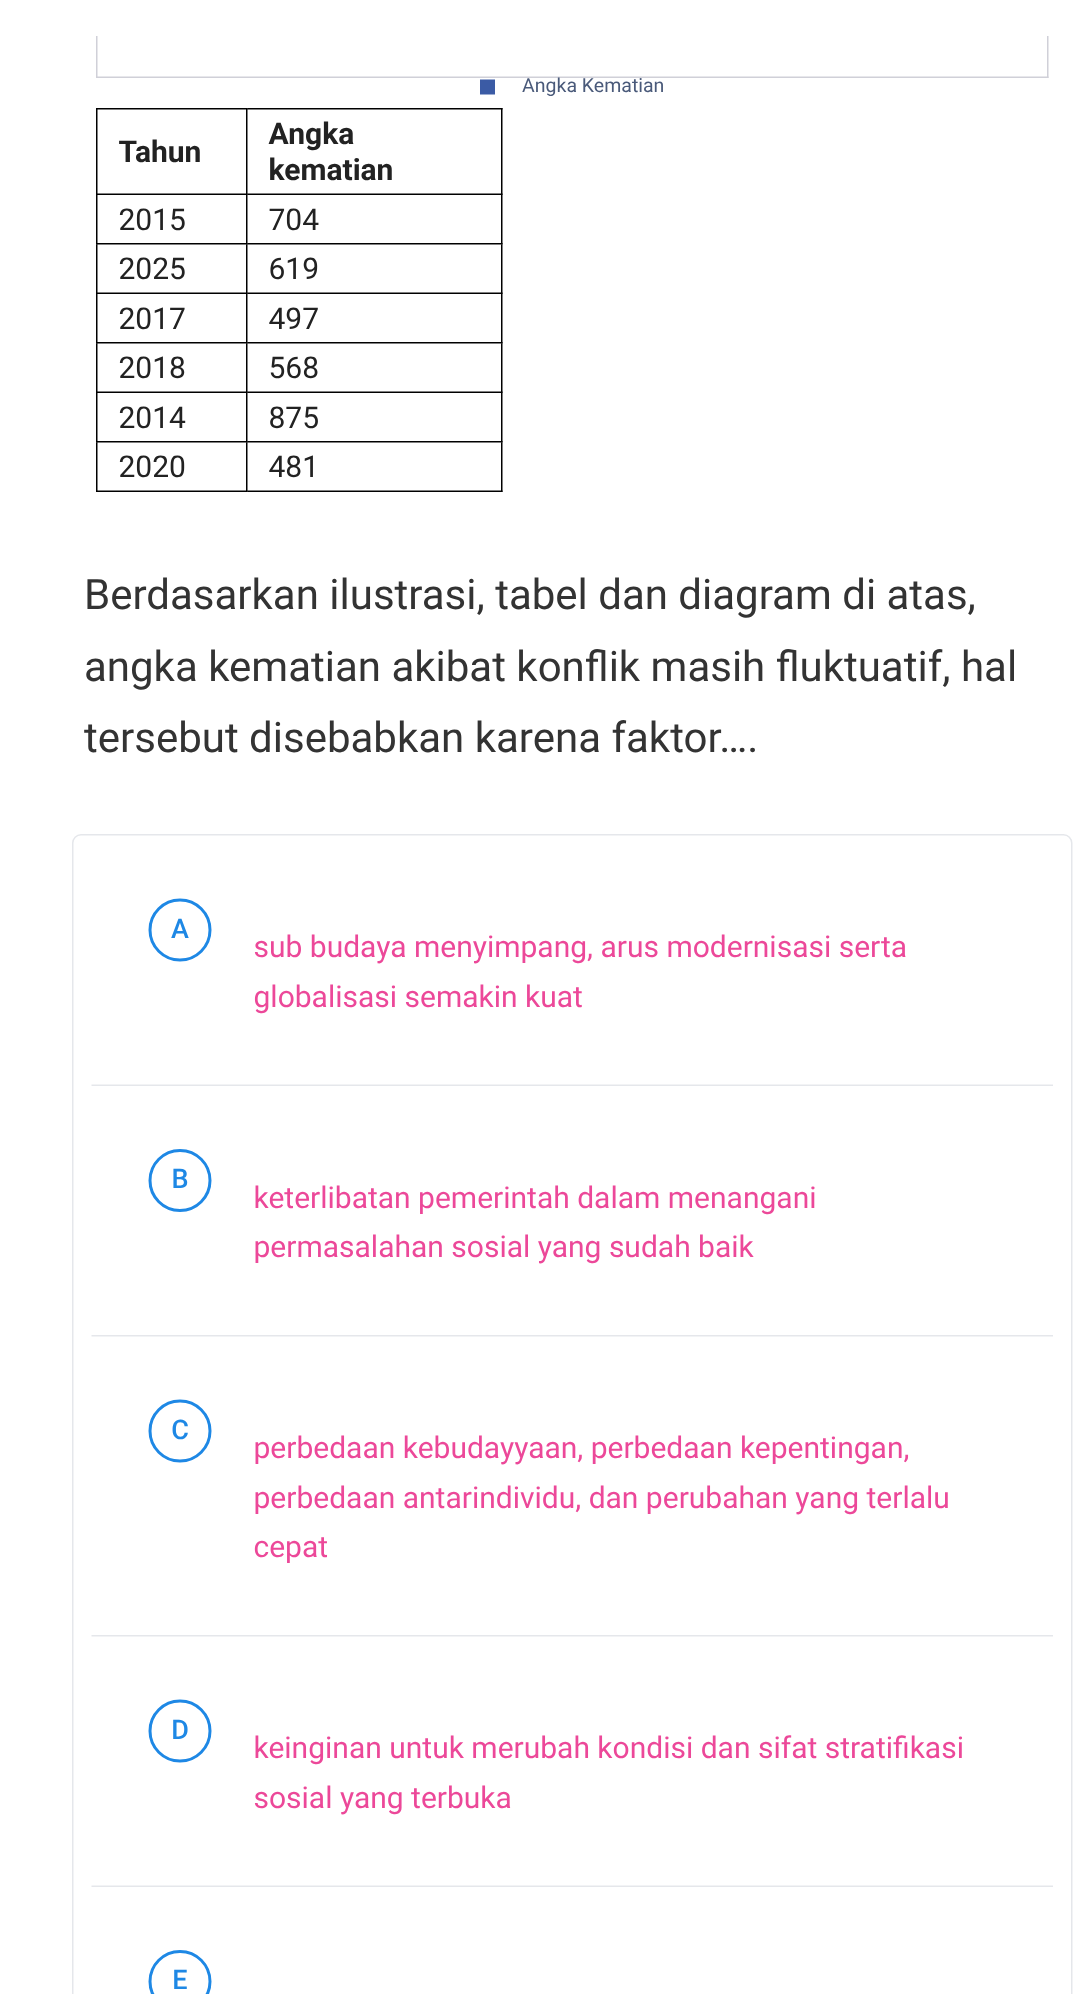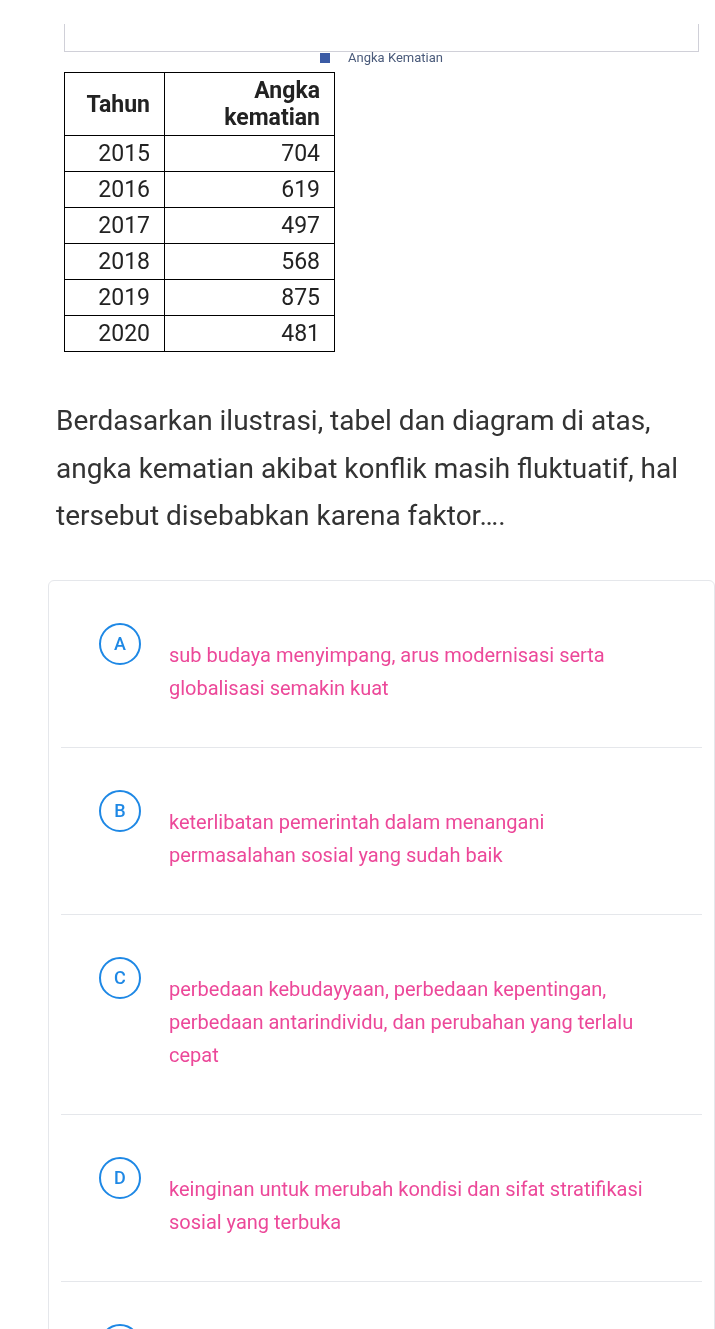--- a/index.html
+++ b/index.html
@@ -31,22 +31,22 @@
     background: #3b5ba5;
     margin-right: 6px;
   }
   .data-table {
     border-collapse: collapse;
     margin: 20px 0 0 40px;
   }
   .data-table th, .data-table td {
     border: 1.5px solid #000;
     padding: 4px 14px;
-    text-align: right;
-    font-size: 23px;
+    text-align: left;
+    font-size: 20px;
     color: #222;
   }
   .data-table th {
     font-weight: 700;
   }
   .data-table th:first-child, .data-table td:first-child { width: 100px; }
   .data-table th:last-child, .data-table td:last-child { width: 170px; }
   .question-text {
     margin: 45px 32px 0 32px;
     font-size: 28px;
@@ -106,33 +106,33 @@
       <th>Tahun</th>
       <th>Angka kematian</th>
     </tr>
   </thead>
   <tbody>
     <tr>
       <td>2015</td>
       <td>704</td>
     </tr>
     <tr>
-      <td>2016</td>
+      <td>2025</td>
       <td>619</td>
     </tr>
     <tr>
       <td>2017</td>
       <td>497</td>
     </tr>
     <tr>
       <td>2018</td>
       <td>568</td>
     </tr>
     <tr>
-      <td>2019</td>
+      <td>2014</td>
       <td>875</td>
     </tr>
     <tr>
       <td>2020</td>
       <td>481</td>
     </tr>
   </tbody>
 </table>
 
 <p class="question-text">Berdasarkan ilustrasi, tabel dan diagram di atas, angka kematian akibat konflik masih fluktuatif, hal tersebut disebabkan karena faktor….</p>

